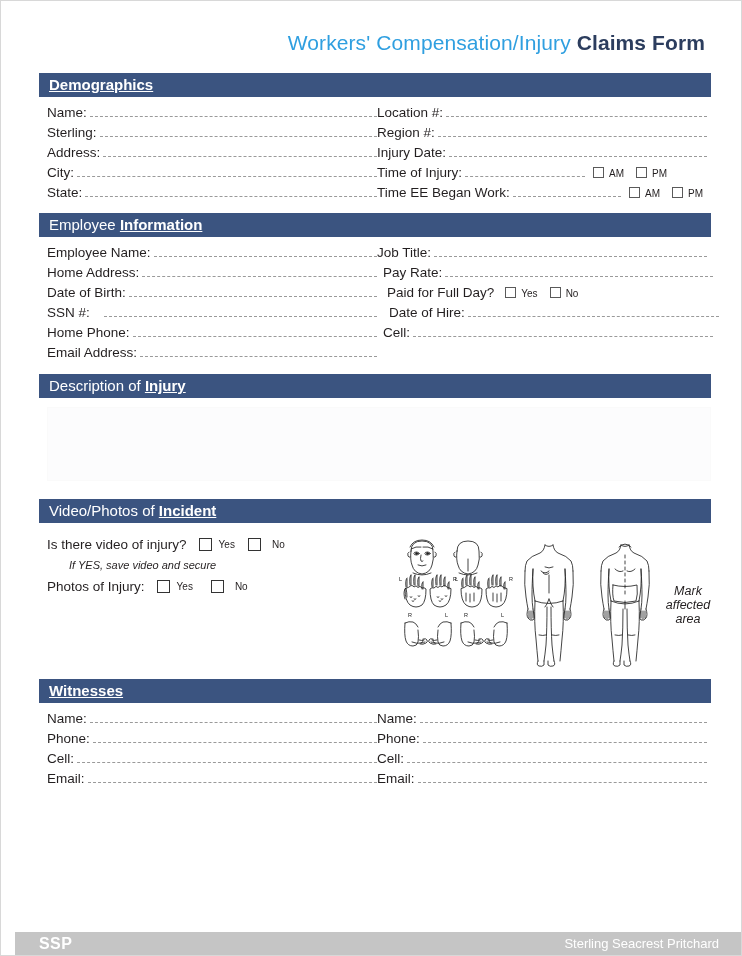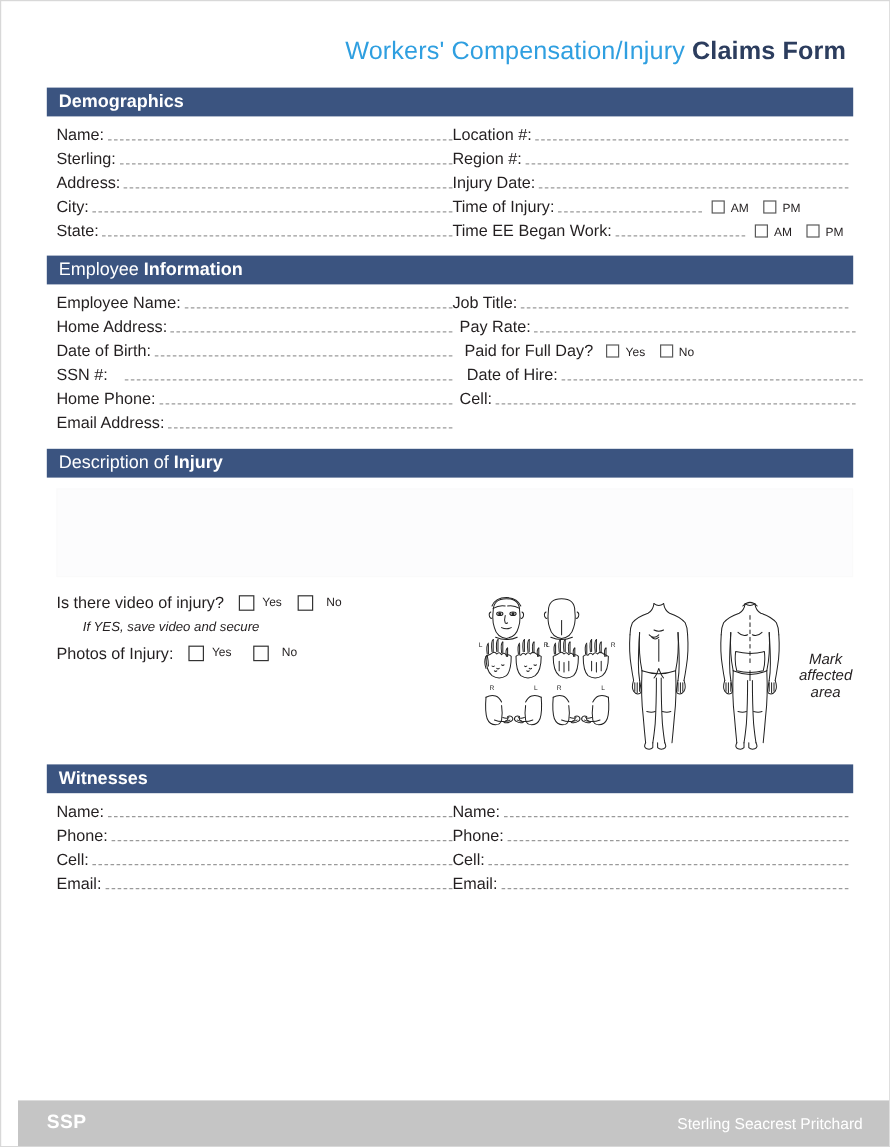--- a/index.html
+++ b/index.html
@@ -45,21 +45,21 @@
     color: #ffffff;
     height: 24px;
     line-height: 24px;
     margin: 0 30px 0 38px;
     padding: 0 0 0 10px;
     font-size: 15px;
     box-sizing: border-box;
     white-space: nowrap;
   }
   .section-bar .s-light { font-weight: 300; }
-  .section-bar .s-bold  { font-weight: 700; }
+  .section-bar .s-bold  { font-weight: 700; text-decoration: underline; }
 
   
   .section-body {
     padding: 8px 30px 0 46px;
   }
   .frow {
     display: flex;
     align-items: baseline;
     margin-bottom: 5px;
   }
@@ -158,21 +158,21 @@
     margin-top: 6px;
     text-align: center;
   }
 
   
   .footer {
     position: absolute;
     left: 14px;
     right: 0;
     bottom: 0;
-    height: 38px;
+    height: 23px;
     background: #c5c5c5;
     display: flex;
     align-items: center;
     justify-content: space-between;
     padding: 0 22px 0 24px;
     box-sizing: border-box;
   }
   .footer-logo {
     color: #ffffff;
     font-weight: 700;
@@ -335,20 +335,23 @@
       </div>
       <div class="fcol right"></div>
     </div>
   </div>
 
   <div class="section-bar" style="margin-top:14px;">
     <span class="s-light">Description of </span><span class="s-bold">Injury</span>
   </div>
   <div class="desc-box"></div>
 
+  <div class="section-bar" style="margin-top:18px;">
+    <span class="s-light">Video/Photos of </span><span class="s-bold">Incident</span>
+  </div>
 
   <div class="video-wrap">
     <div class="video-left">
 
       <div class="vrow">
         <span class="flabel">Is there video of injury?</span>
         <span class="cbox-lg"></span>
         <span class="cbtext">Yes</span>
         <span class="cbox-lg"></span>
         <span class="cbtext" style="margin-left:4px;">No</span>

